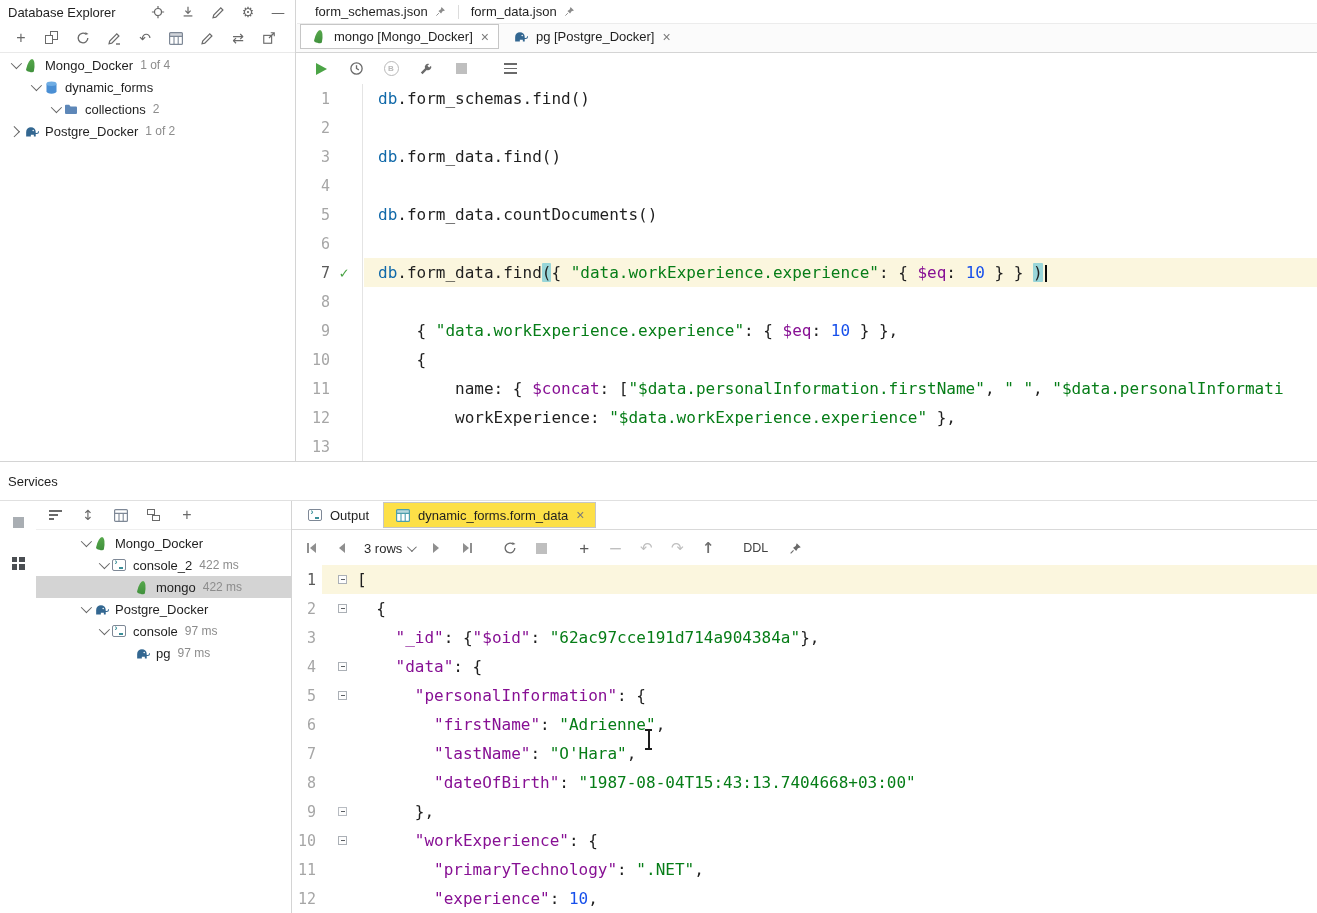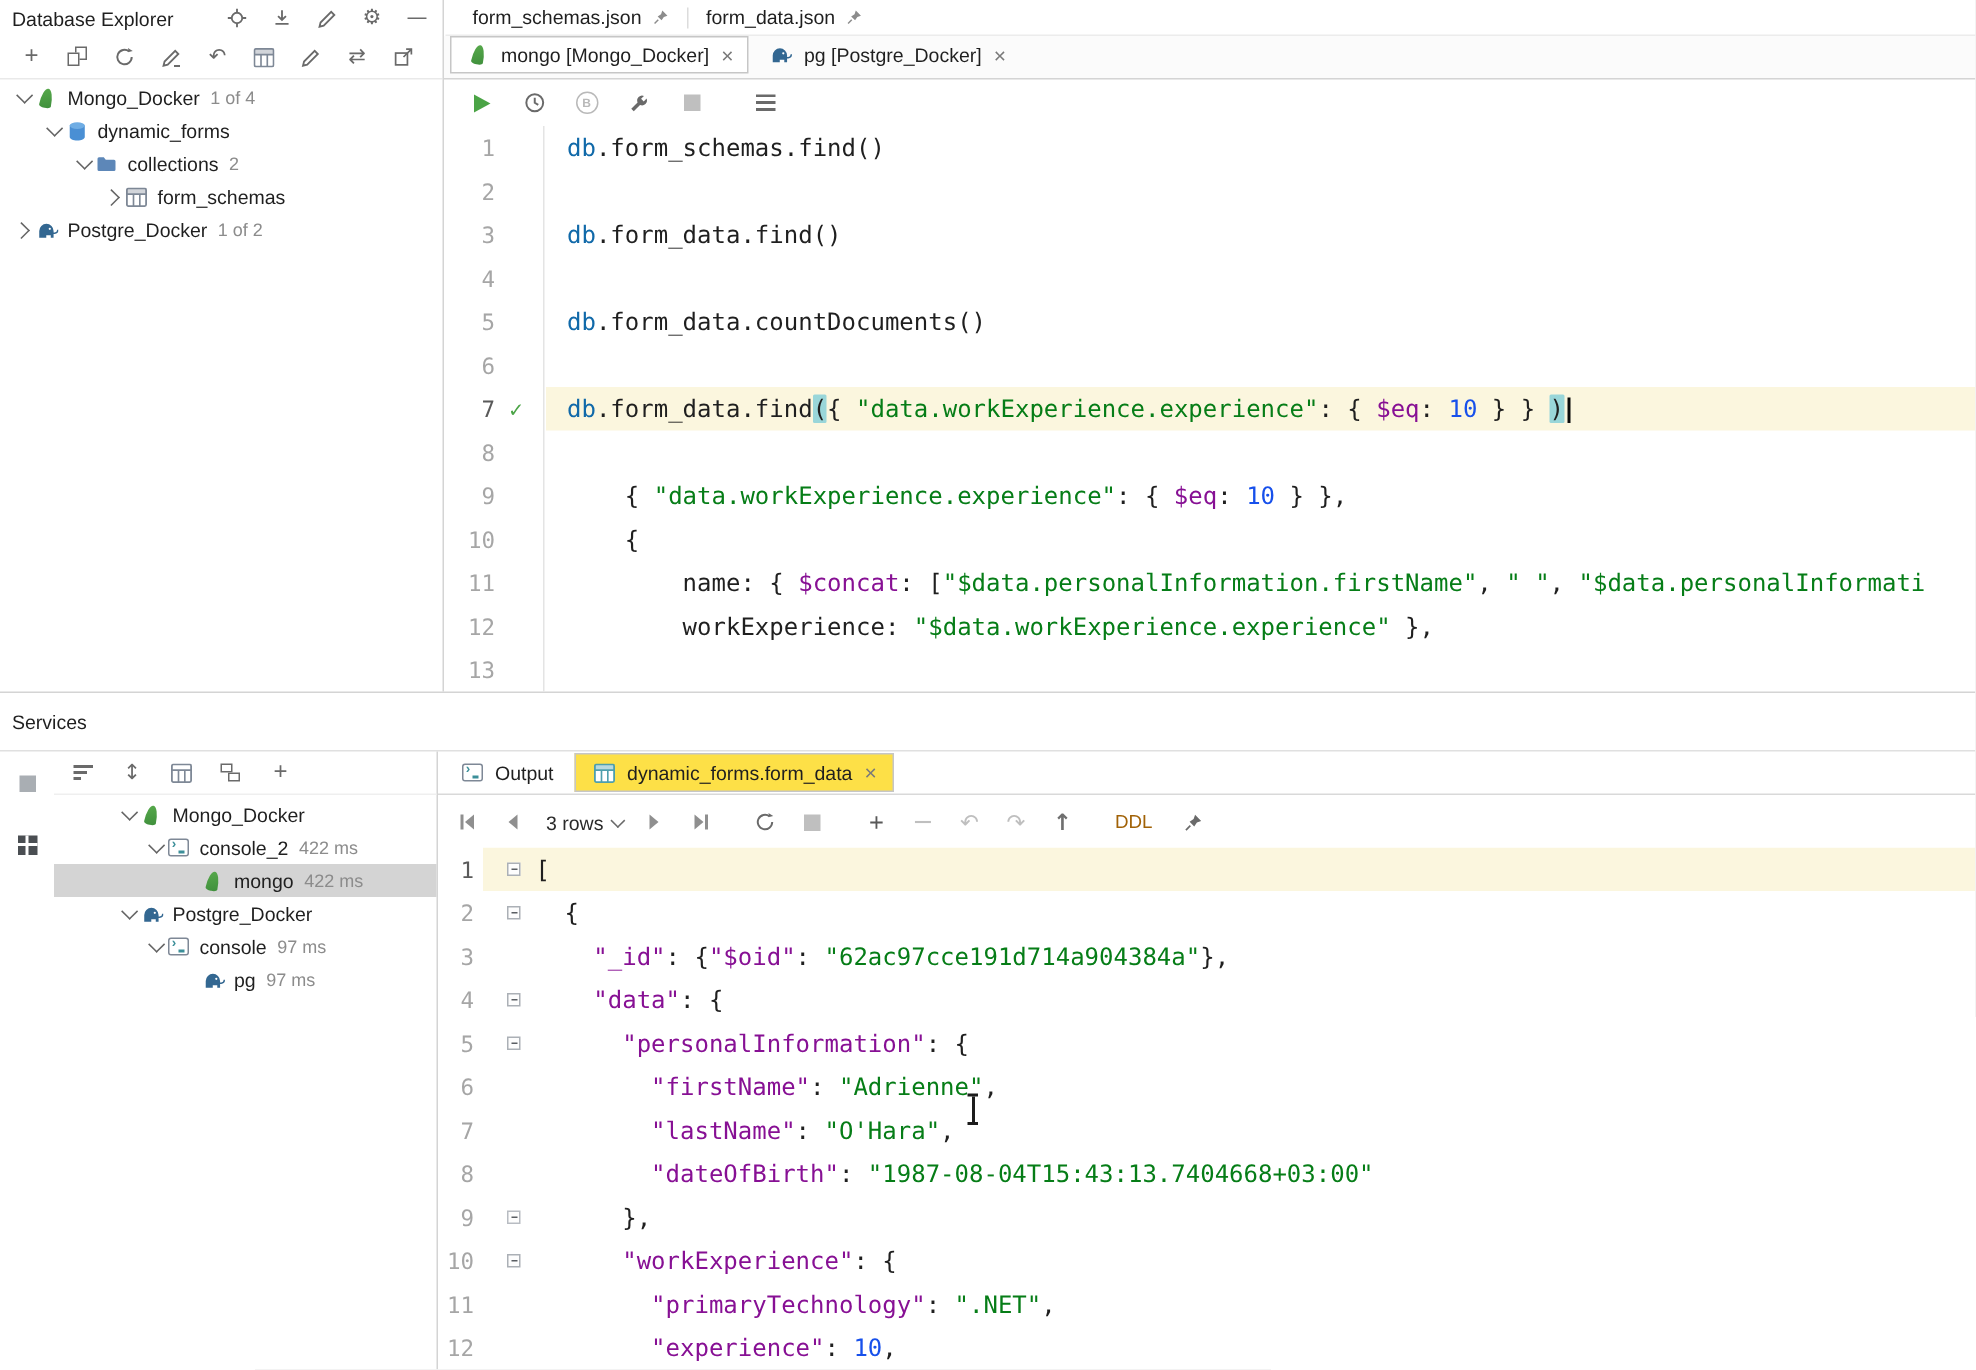--- a/index.html
+++ b/index.html
@@ -83,21 +83,21 @@
   .stripe{position:absolute;left:0;top:501px;width:36px;height:412px;display:flex;flex-direction:column;align-items:center;padding-top:12px;gap:23px;box-sizing:border-box}
   .svc-toolbar{position:absolute;left:36px;top:501px;width:255px;height:29px;display:flex;align-items:center;gap:15px;padding-left:10px;
                box-sizing:border-box;border-bottom:1px solid #efefef}
   #svc-tree{left:36px;top:532px;width:255px}
   .svc-tabs{position:absolute;left:292px;top:501px;width:1025px;height:29px;border-bottom:1px solid #d9d9d9;display:flex;align-items:center;box-sizing:border-box}
   .stab{display:flex;align-items:center;gap:6px;height:26px;padding:0 10px;margin-left:4px;box-sizing:border-box}
   .stab.active{background:#fde047;border:1px solid #c6c6c6}
   .grid-bar{position:absolute;left:292px;top:531px;width:1025px;height:34px;display:flex;align-items:center;gap:13px;padding-left:10px;box-sizing:border-box}
   .rows-select{display:flex;align-items:center;gap:5px;color:#2a2a2a}
   .chev-sm{width:6px;height:6px;border-right:1.4px solid #6a6a6a;border-bottom:1.4px solid #6a6a6a;transform:rotate(45deg) translateY(-2px)}
-  .ddl-btn{font-size:12.5px;color:#a16207;padding:2px 5px}
+  .ddl-btn{font-size:12.5px;color:#404040;padding:2px 5px}
   
   .jv{position:absolute;left:292px;top:565px;width:1025px;height:348px;font-family:"DejaVu Sans Mono","Liberation Mono",monospace;font-size:16px;overflow:hidden}
   .jv-gutter{position:absolute;left:0;top:0;width:30px;height:100%}
   .jv-gnum{height:29px;display:flex;align-items:center;justify-content:flex-end;padding-right:6px;color:#a6a6a6;font-size:15px}
   .jv-gnum.cur{color:#5a5a5a}
   .jv-code{position:absolute;left:30px;top:0;right:0;height:100%}
   .jv-line{height:29px;line-height:29px;white-space:pre;padding-left:35px;position:relative}
   .jv-line.hl{background:#fbf6de}
   .fold{position:absolute;left:16px;top:10px;width:9px;height:9px;border:1px solid #abb0b6;background:#fdfdfd;box-sizing:border-box}
   .fold::before{content:"";position:absolute;left:1.5px;top:2.8px;width:4px;height:1.1px;background:#5a5e63}
@@ -214,33 +214,20 @@
       <span class="chevbox">
           <span class="chev open"></span>
         </span>
       <span class="icon16">
           <svg width="14" height="12" viewBox="0 0 14 12">
             <path d="M1 3.5V10a1 1 0 0 0 1 1h10a1 1 0 0 0 1-1V4.5a1 1 0 0 0-1-1H6.5L5.2 1.8H2a1 1 0 0 0-1 1z" fill="#5d87b8"></path>
           </svg>
         </span>
       <span class="tlabel">collections</span>
       <span class="tbadge">2</span>
-    </div>
-    <div class="trow" style="padding-left:68px">
-      <span class="chevbox">
-          <span class="chev closed"></span>
-        </span>
-      <span class="icon16">
-          <svg width="14" height="13" viewBox="0 0 14 13">
-            <rect x="0.6" y="0.6" width="12.8" height="11.8" rx="1" fill="#fff" stroke="#7e8896" stroke-width="1.2"></rect>
-            <rect x="0.6" y="0.6" width="12.8" height="3.6" fill="#7e8896" opacity="0.35"></rect>
-            <path d="M0.6 4.4H13.4M5 4.4V12.4M9.2 4.4V12.4" stroke="#7e8896" stroke-width="1.1" fill="none"></path>
-          </svg>
-        </span>
-      <span class="tlabel">form_schemas</span>
     </div>
     <div class="trow" style="padding-left:8px">
       <span class="chevbox">
           <span class="chev closed"></span>
         </span>
       <span class="icon16">
           <svg width="15" height="15" viewBox="0 0 16 16">
             <path d="M2.3 13.4V8.5a5.1 5.1 0 0 1 10.2 0v1.1h0.8a1.7 1.7 0 0 0 1.7-1.7v-0.3h1v0.3a2.7 2.7 0 0 1-2.7 2.7h-0.8v2.8h-2v-1.9h-3.2v1.9z" fill="#336791"></path>
             <circle cx="9.8" cy="7" r="0.8" fill="#fff"></circle>
           </svg>

